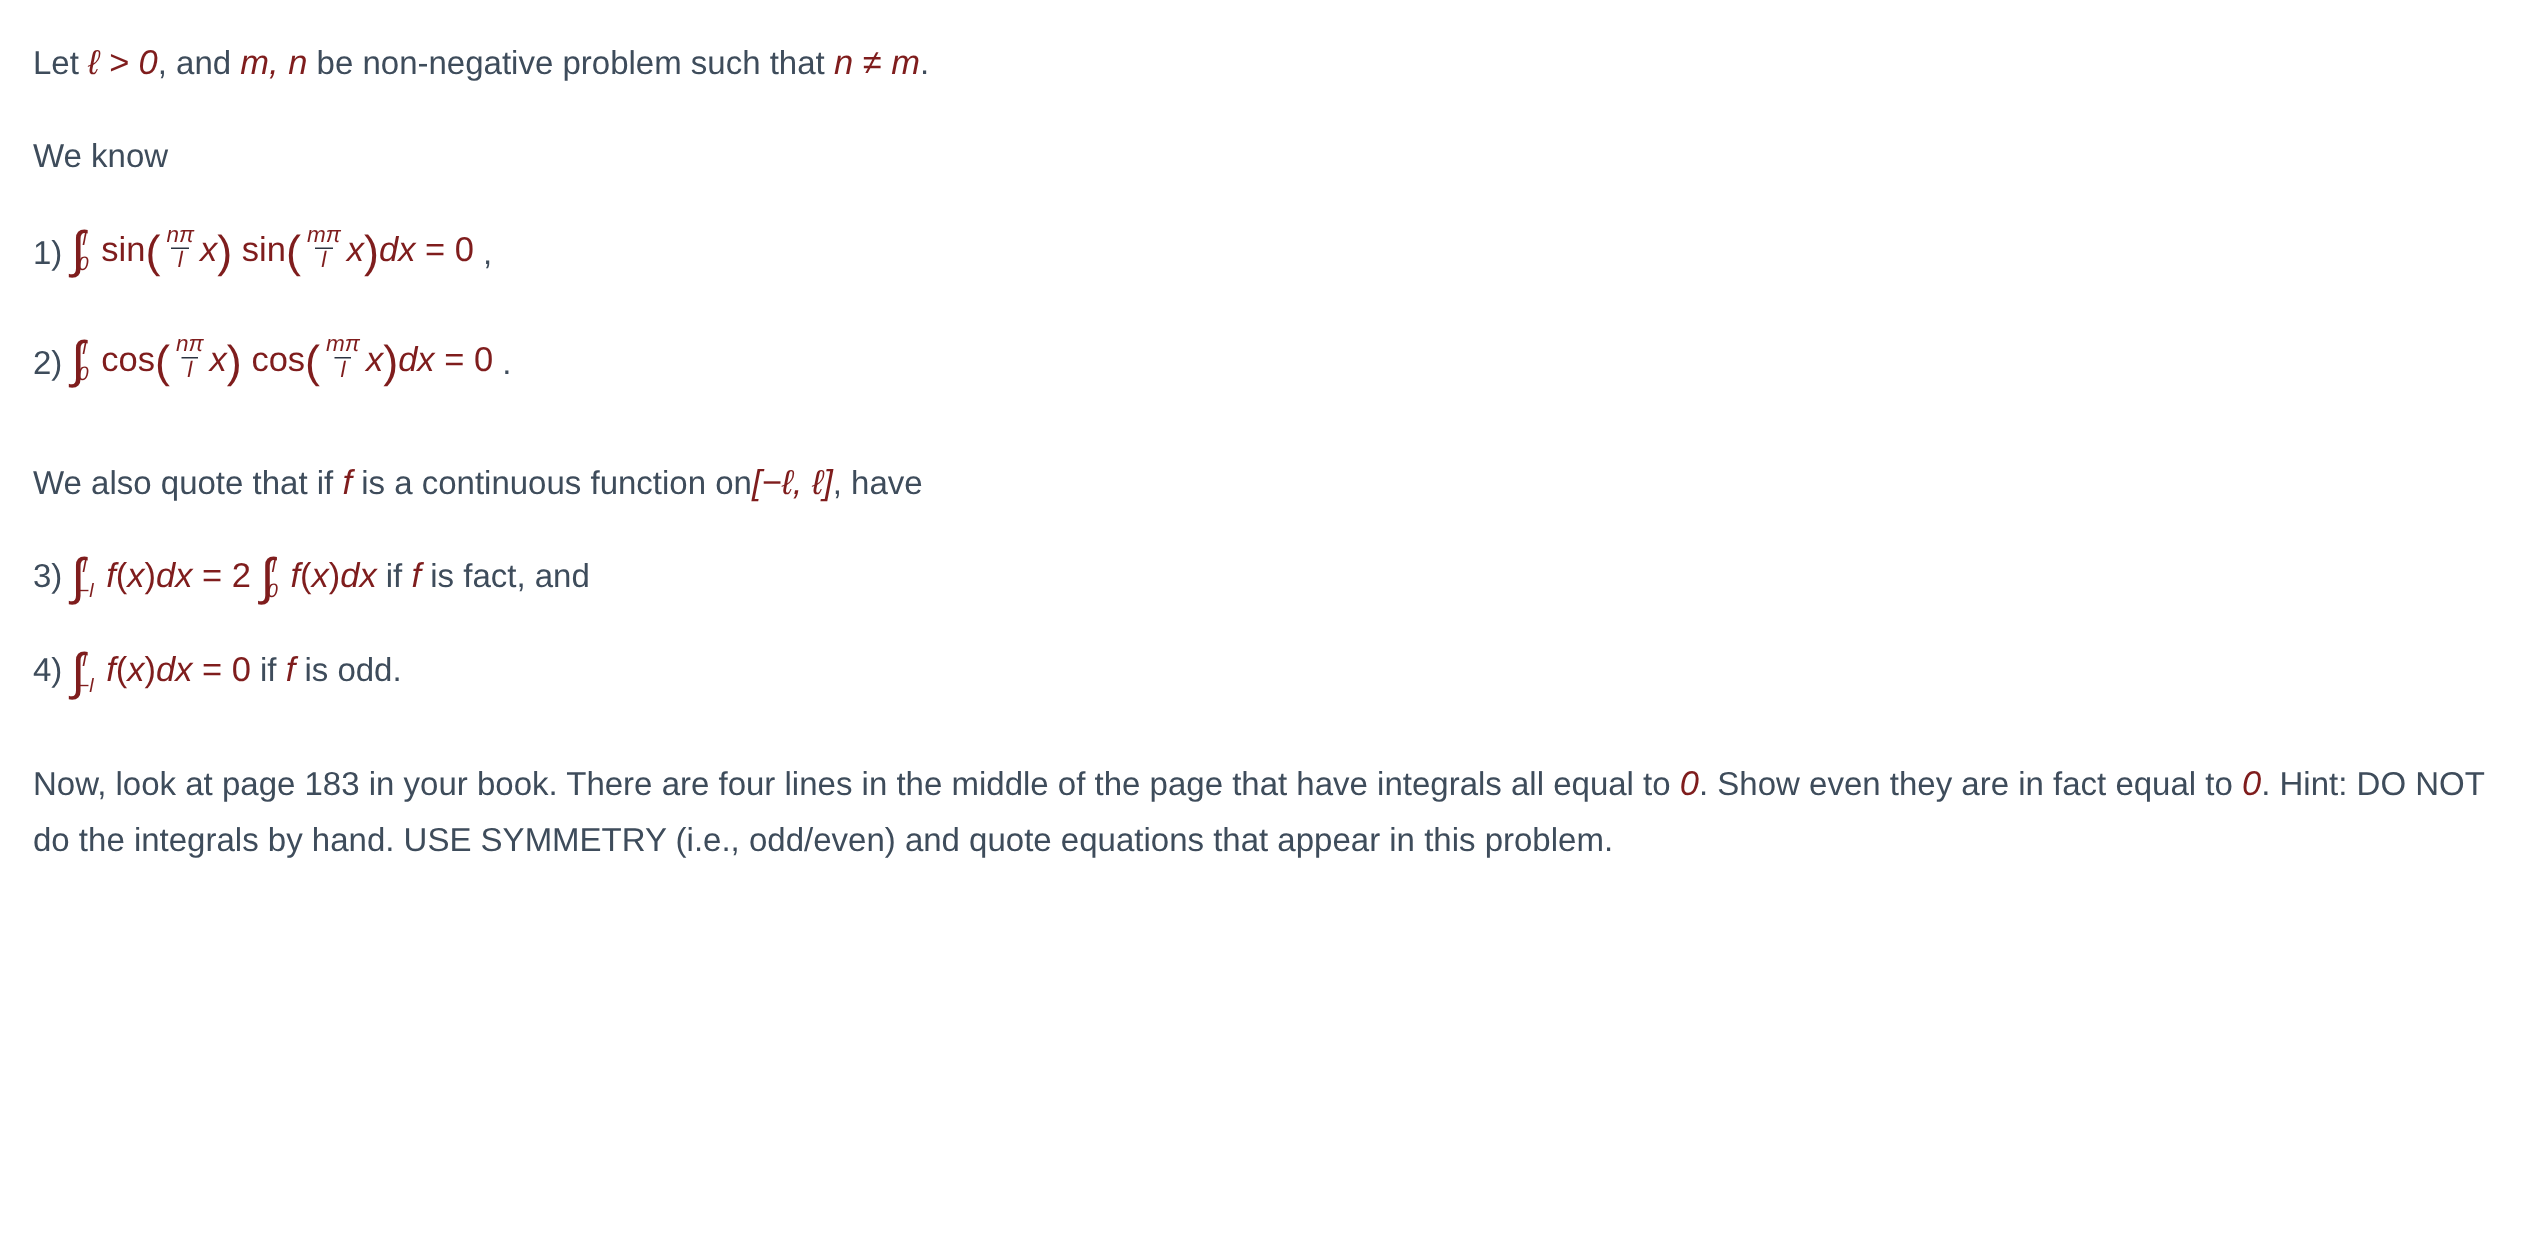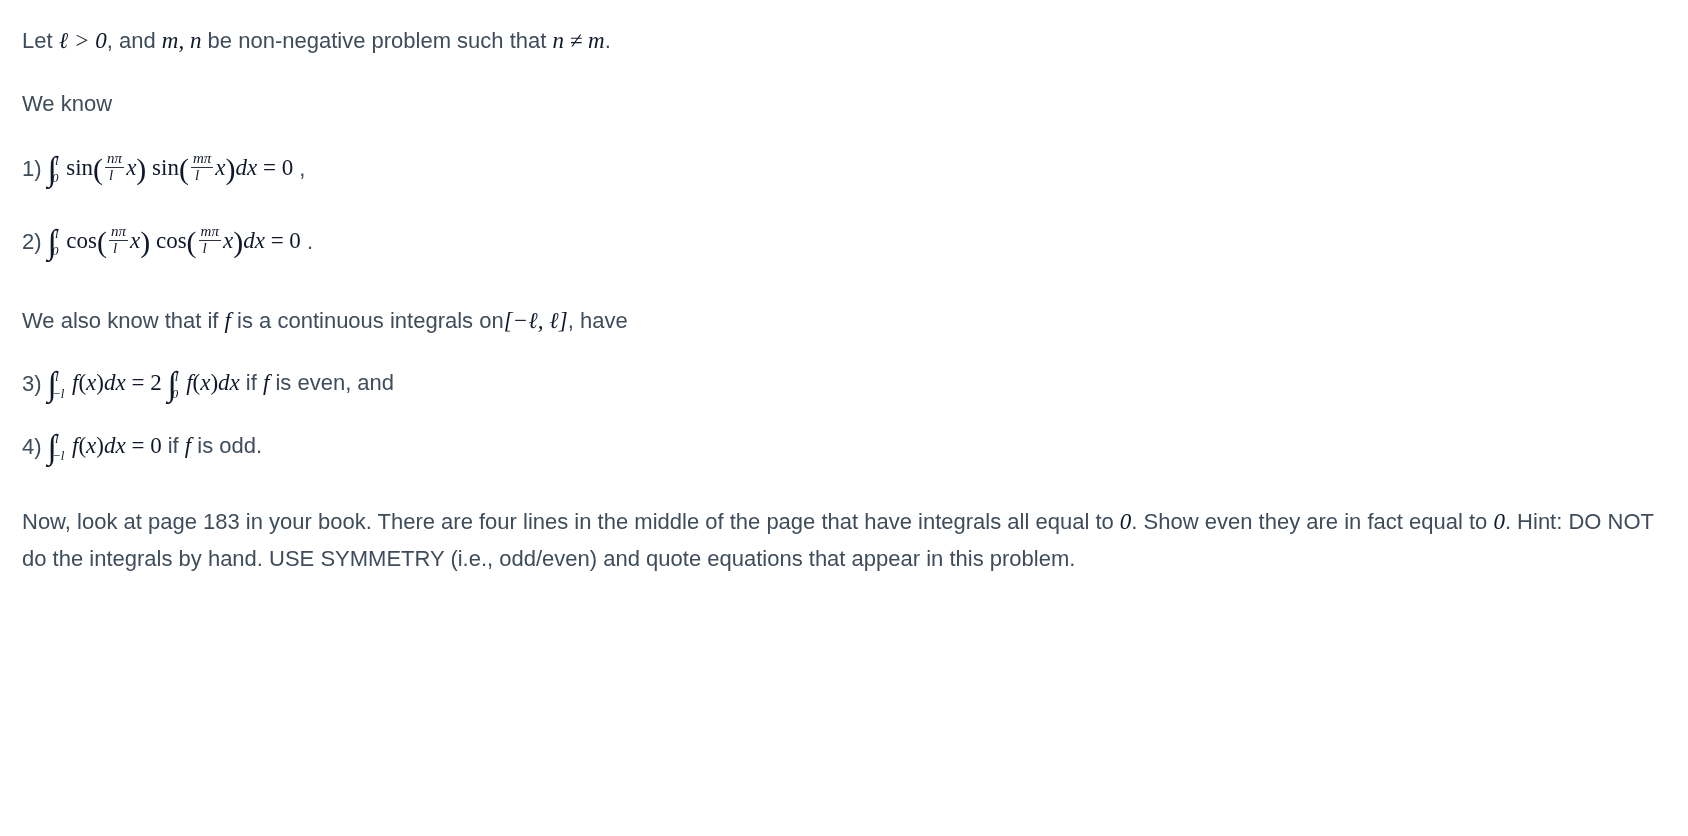--- a/index.html
+++ b/index.html
@@ -9,23 +9,23 @@
       background: #ffffff;
       padding: 24px 22px;
       font-size: 22px;
       line-height: 1.5;
       width: 1688px;
     }
     .para { margin-bottom: 28px; }
     .para.tight { margin-bottom: 26px; }
     .para.sep { margin-top: 40px; }
     .math {
-      font-family: Liberation Serif, serif;
+      font-family: Liberation Sans, sans-serif;
       font-style: italic;
-      color: #0f172a;
+      color: #7f1d1d;
       font-size: 23px;
     }
     .math .rm { font-style: normal; }
     .intwrap {
       display: inline-flex;
       align-items: center;
       vertical-align: middle;
       position: relative;
       margin-right: 2px;
     }
@@ -44,20 +44,21 @@
       height: 32px;
       margin-left: -2px;
       padding-top: 1px;
       padding-bottom: 1px;
     }
     .intlimits .lo { align-self: flex-start; margin-left: -3px;}
     .intlimits .hi { align-self: flex-start; }
     .frac {
       display: inline-flex;
       flex-direction: column;
+      align-items: center;
       vertical-align: middle;
       font-size: 15px;
       line-height: 1.05;
       margin: 0 2px;
       position: relative;
       top: -2px;
     }
     .frac .num { padding: 0 2px; }
     .frac .den { border-top: 1.2px solid #2a3340; padding: 0 4px; }
     .big { font-size: 30px; font-style: normal; vertical-align: -4px;}
@@ -112,21 +113,21 @@
         <span class="den">l</span>
       </span><span>x</span><span class="big">)</span>
     <span class="op">cos</span><span class="big">(</span><span class="frac">
         <span class="num">mπ</span>
         <span class="den">l</span>
       </span><span>x</span><span class="big">)</span><span>dx</span><span class="rm"> = 0</span></span>
     <span>.</span>
 </div>
 
 <div class="para sep">
-  <span>We also know that if </span><span class="math">f</span><span> is a continuous integrals on</span><span class="math">[−ℓ, ℓ]</span><span>, have</span>
+  <span>We also quote that if </span><span class="math">f</span><span> is a continuous function on</span><span class="math">[−ℓ, ℓ]</span><span>, have</span>
 </div>
 
 <div class="para item-line">
   <span class="prefix">3)</span>
   <span class="math">
     <span class="intwrap">
       <span class="intsign">∫</span>
       <span class="intlimits">
           <span class="hi">l</span>
           <span class="lo">−l</span>
@@ -135,21 +136,21 @@
     <span>f</span><span class="rm">(</span><span>x</span><span class="rm">)</span><span>dx</span><span class="rm"> = 2 </span>
     <span class="intwrap">
       <span class="intsign">∫</span>
       <span class="intlimits">
           <span class="hi">l</span>
           <span class="lo">0</span>
         </span>
     </span>
     <span>f</span><span class="rm">(</span><span>x</span><span class="rm">)</span><span>dx</span></span>
   <span>
-    <span> if </span><span class="math">f</span><span> is even, and</span>
+    <span> if </span><span class="math">f</span><span> is fact, and</span>
   </span>
 </div>
 
 <div class="para item-line">
   <span class="prefix">4)</span>
   <span class="math">
     <span class="intwrap">
       <span class="intsign">∫</span>
       <span class="intlimits">
           <span class="hi">l</span>

